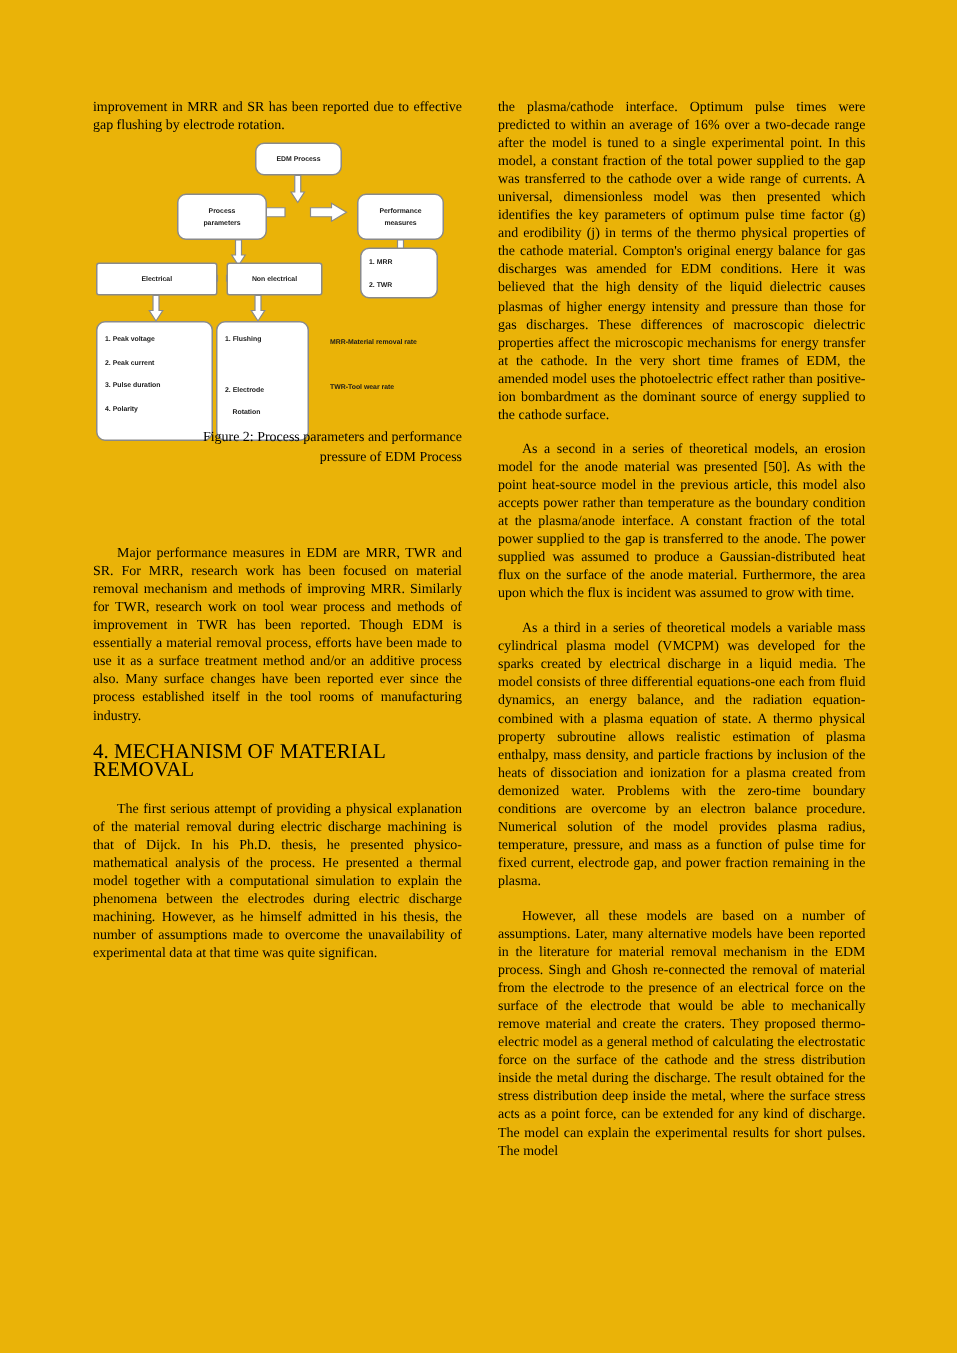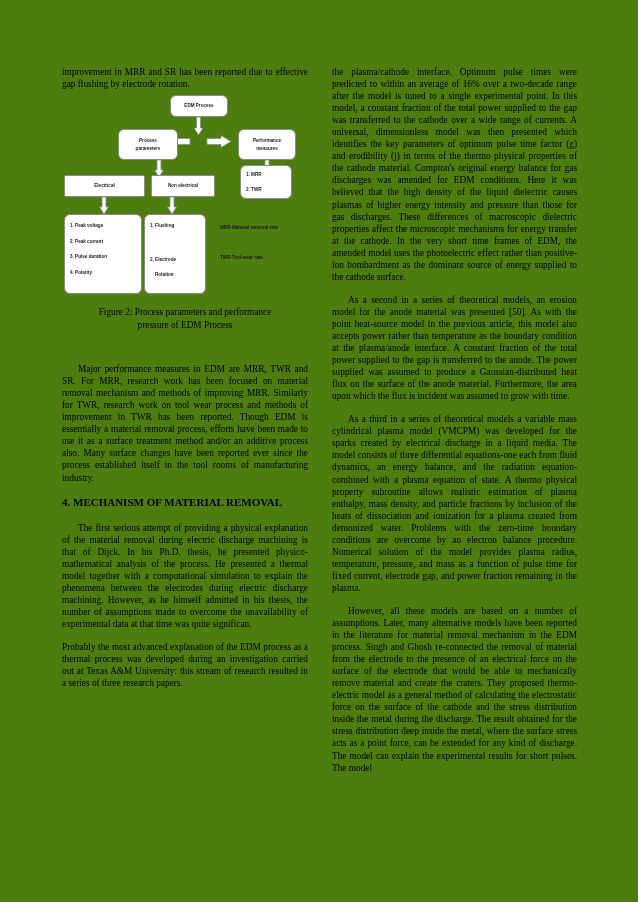--- a/index.html
+++ b/index.html
@@ -8,21 +8,21 @@
     background: #ffffff;
   }
   body {
     font-family: "Liberation Serif", "DejaVu Serif", serif;
     color: #000000;
   }
   #page {
     position: relative;
     width: 638px;
     height: 902px;
-    background: #4d7c0f;
+    background: #eab308;
     overflow: hidden;
     box-sizing: border-box;
   }
   .columns {
     position: absolute;
     left: 62px;
     top: 66px;
     width: 515px;
     height: 790px;
     display: flex;
@@ -38,23 +38,23 @@
     line-height: 12.05px;
     text-align: justify;
     text-justify: inter-word;
     hyphens: none;
   }
   p.indent { text-indent: 16px; }
   p.indent-sm { text-indent: 8px; }
   p.gap { margin-top: 11px; }
   p.gap-sm { margin-top: 14px; }
   h2.section {
-    font-size: 11px;
+    font-size: 14px;
     line-height: 12.05px;
-    font-weight: bold;
+    font-weight: normal;
     margin: 12px 0 2px 0;
     text-align: left;
   }
 
   
   .figure {
     position: relative;
     width: 246px;
     height: 262px;
     margin: 0 0 0 0;
@@ -62,23 +62,23 @@
   .diagram {
     position: absolute;
     left: 0;
     top: 0;
     width: 246px;
     height: 205px;
   }
   .caption {
     position: absolute;
     left: 0;
-    top: 216px;
-    width: 246px;
-    text-align: center;
+    top: 196px;
+    width: 246px;
+    text-align: right;
     font-size: 9.3px;
     line-height: 12.6px;
   }
 
   .node {
     position: absolute;
     box-sizing: border-box;
     border: 1px solid #8a8a8a;
     background: #ffffff;
     font-size: 4.6px;
@@ -204,21 +204,20 @@
         </div>
       </div>
 
       <p class="indent gap">Major performance measures in EDM are MRR, TWR and SR. For MRR, research work has been focused on material removal mechanism and methods of improving MRR. Similarly for TWR, research work on tool wear process and methods of improvement in TWR has been reported. Though EDM is essentially a material removal process, efforts have been made to use it as a surface treatment method and/or an additive process also. Many surface changes have been reported ever since the process established itself in the tool rooms of manufacturing industry.</p>
 
       <h2 class="section">4. MECHANISM OF MATERIAL REMOVAL</h2>
 
       <p class="indent gap-sm">The first serious attempt of providing a physical explanation of the material removal during electric discharge machining is that of Dijck. In his Ph.D. thesis, he presented physico- mathematical analysis of the process. He presented a thermal model together with a computational simulation to explain the phenomena between the electrodes during electric discharge machining. However, as he himself admitted in his thesis, the number of assumptions made to overcome the unavailability of experimental data at that time was quite significan.</p>
 
 
-      <p class="gap">Probably the most advanced explanation of the EDM process as a thermal process was developed during an investigation carried out at Texas A&amp;M University: this stream of research resulted in a series of three research papers.</p>
 
 
     </div>
 
     <div class="col">
 
       <p>the plasma/cathode interface. Optimum pulse times were predicted to within an average of 16% over a two-decade range after the model is tuned to a single experimental point. In this model, a constant fraction of the total power supplied to the gap was transferred to the cathode over a wide range of currents. A universal, dimensionless model was then presented which identifies the key parameters of optimum pulse time factor (g) and erodibility (j) in terms of the thermo physical properties of the cathode material. Compton's original energy balance for gas discharges was amended for EDM conditions. Here it was believed that the high density of the liquid dielectric causes plasmas of higher energy intensity and pressure than those for gas discharges. These differences of macroscopic dielectric properties affect the microscopic mechanisms for energy transfer at the cathode. In the very short time frames of EDM, the amended model uses the photoelectric effect rather than positive-ion bombardment as the dominant source of energy supplied to the cathode surface.</p>
 
       <p class="indent gap">As a second in a series of theoretical models, an erosion model for the anode material was presented [50]. As with the point heat-source model in the previous article, this model also accepts power rather than temperature as the boundary condition at the plasma/anode interface. A constant fraction of the total power supplied to the gap is transferred to the anode. The power supplied was assumed to produce a Gaussian-distributed heat flux on the surface of the anode material. Furthermore, the area upon which the flux is incident was assumed to grow with time.</p>
 

